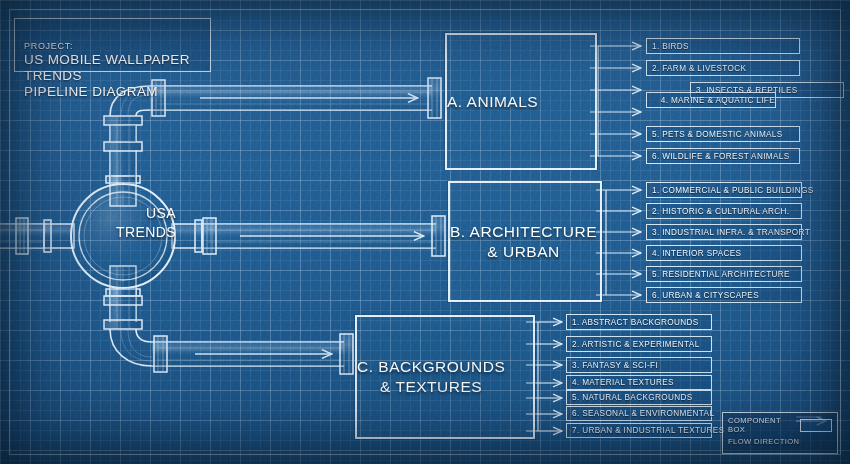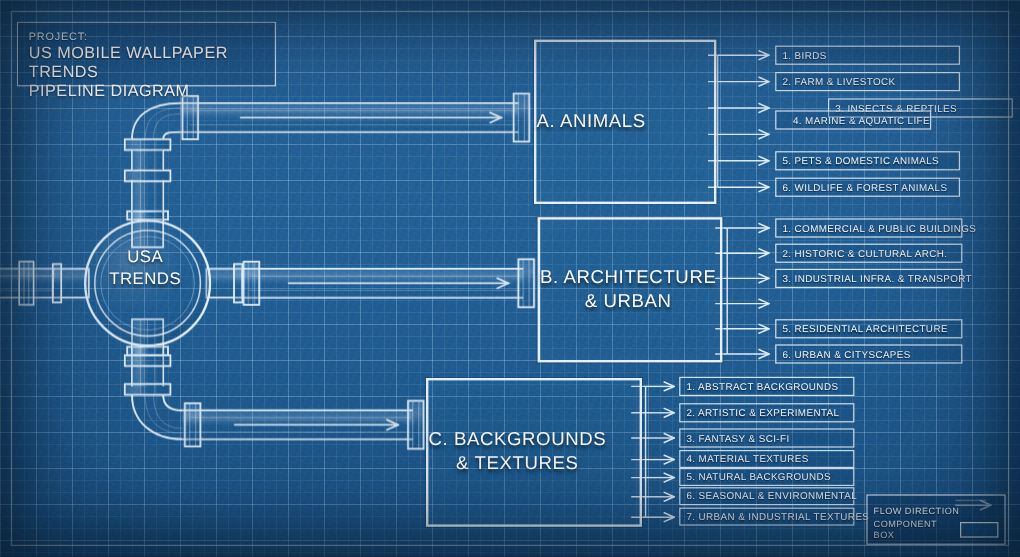--- a/index.html
+++ b/index.html
@@ -31,39 +31,39 @@
       repeating-linear-gradient(113deg, rgba(0,0,0,.035) 0 3px, rgba(255,255,255,.02) 3px 6px);
     mix-blend-mode:overlay;}
   .vignette{position:absolute;inset:0;pointer-events:none;
     box-shadow: inset 0 0 46px 14px rgba(4,16,30,.55), inset 0 0 120px 30px rgba(4,16,30,.28);}
   .frame-border{position:absolute;left:9px;top:9px;right:9px;bottom:9px;
     border:1px solid rgba(226,242,255,.55);pointer-events:none;}
 
   svg.layer{position:absolute;left:0;top:0;width:850px;height:464px;pointer-events:none;}
 
   
-  .titleblock{position:absolute;left:14px;top:18px;width:216px;height:54px;
+  .titleblock{position:absolute;left:14px;top:18px;width:197px;height:54px;
     border:1px solid rgba(230,244,255,.85);
     background:rgba(18,62,104,.28);
-    padding:5px 9px;box-sizing:border-box;}
+    padding:21px 9px;box-sizing:border-box;}
   .tb-small{font-size:9px;letter-spacing:.7px;color:#eaf4ff;line-height:12px;
     text-shadow:0 1px 1px rgba(0,0,0,.55);}
   .tb-big{font-size:13.5px;letter-spacing:.4px;color:#ffffff;line-height:16px;
     text-shadow:0 1px 2px rgba(0,0,0,.6);}
 
   
   .compbox{position:absolute;border:2px solid rgba(238,248,255,.95);
     background:rgba(36,104,160,.12);
     display:flex;align-items:center;justify-content:flex-start;text-align:center;
     box-shadow:0 0 0 1px rgba(10,40,70,.25), inset 0 0 22px rgba(255,255,255,.045);}
   .compbox span{color:#ffffff;font-size:15.5px;letter-spacing:.5px;line-height:20px;
     text-shadow:0 2px 3px rgba(0,0,0,.6);}
 
   
-  .hubtext{position:absolute;left:66px;top:204px;width:110px;text-align:center;
+  .hubtext{position:absolute;left:66px;top:204px;width:110px;text-align:right;
     color:#fff;font-size:14px;line-height:19px;letter-spacing:.4px;
     text-shadow:0 2px 3px rgba(0,0,0,.6);pointer-events:none;}
 
   
   .sublabel{position:absolute;border:1px solid rgba(232,246,255,.9);
     background:rgba(22,76,126,.34);
     display:flex;align-items:center;box-sizing:border-box;padding-left:5px;
     color:#f2f9ff;font-size:8.2px;letter-spacing:.35px;white-space:nowrap;
     text-shadow:0 1px 1px rgba(0,0,0,.6);}
 
@@ -287,20 +287,23 @@
 
   <div class="sublabel" style="left:646px;top:182px;width:156px;height:16px;">
     <span>1. COMMERCIAL &amp; PUBLIC BUILDINGS</span>
     </div>
   <div class="sublabel" style="left:646px;top:203px;width:156px;height:16px;">
     <span>2. HISTORIC &amp; CULTURAL ARCH.</span>
     </div>
   <div class="sublabel" style="left:646px;top:224px;width:156px;height:16px;text-align:right;">
     <span>3. INDUSTRIAL INFRA. &amp; TRANSPORT</span>
     </div>
+  <div class="sublabel" style="left:646px;top:245px;width:156px;height:16px;">
+    <span>4. INTERIOR SPACES</span>
+    </div>
   <div class="sublabel" style="left:646px;top:266px;width:156px;height:16px;">
     <span>5. RESIDENTIAL ARCHITECTURE</span>
     </div>
   <div class="sublabel" style="left:646px;top:287px;width:156px;height:16px;">
     <span>6. URBAN &amp; CITYSCAPES</span>
     </div>
 
   <div class="sublabel" style="left:566px;top:314px;width:146px;height:16px;">
     <span>1. ABSTRACT BACKGROUNDS</span>
     </div>
@@ -317,25 +320,25 @@
     <span>5. NATURAL BACKGROUNDS</span>
     </div>
   <div class="sublabel" style="left:566px;top:406px;width:146px;height:15px;">
     <span>6. SEASONAL &amp; ENVIRONMENTAL</span>
     </div>
   <div class="sublabel" style="left:566px;top:423px;width:146px;height:15px;">
     <span>7. URBAN &amp; INDUSTRIAL TEXTURES</span>
     </div>
 
   <div class="legend">
-    <div class="legend-row">
-      <span>FLOW DIRECTION</span>
-    </div>
     <div class="legend-row">
       <span>COMPONENT BOX</span>
       <span class="legend-box"></span>
+    </div>
+    <div class="legend-row">
+      <span>FLOW DIRECTION</span>
     </div>
   </div>
 
   <div class="paper-noise"></div>
   <div class="frame-border"></div>
   <div class="vignette"></div>
 </div>
 
 </body></html>

